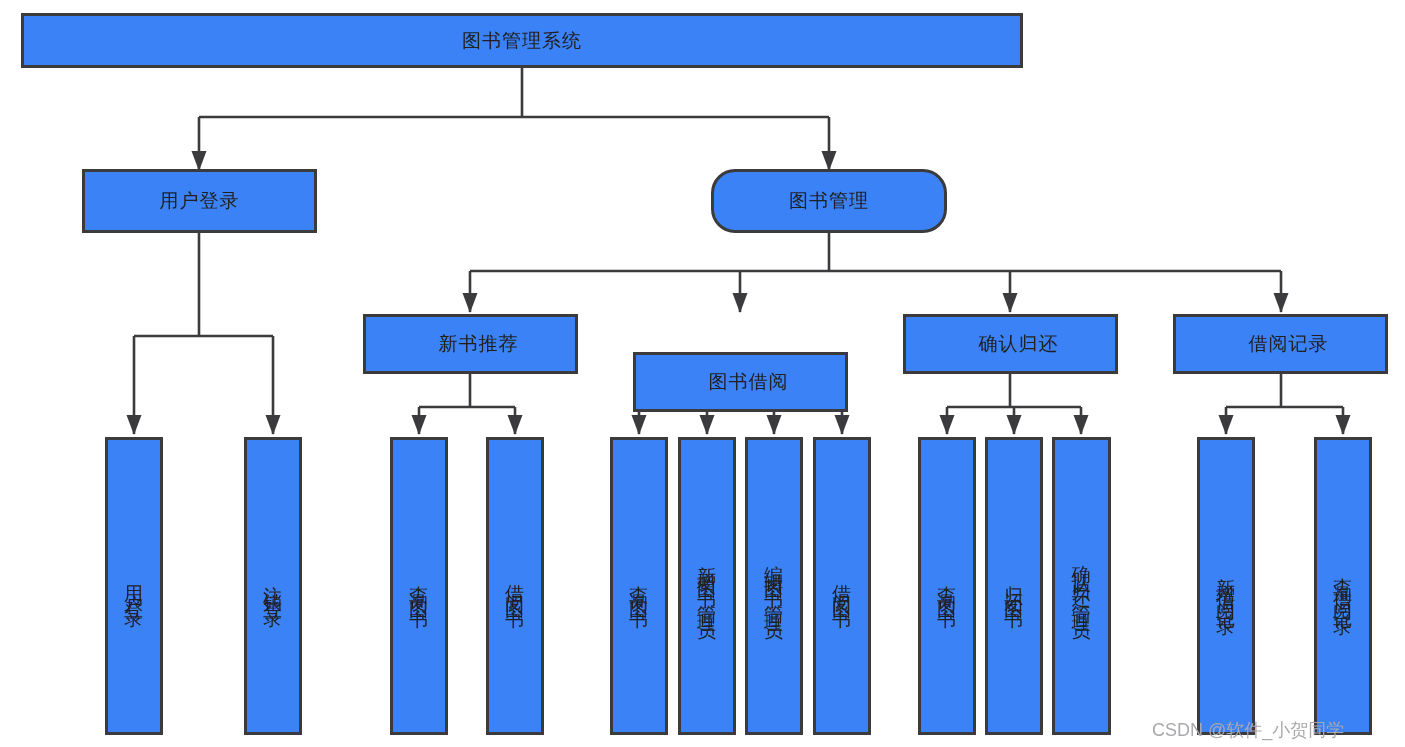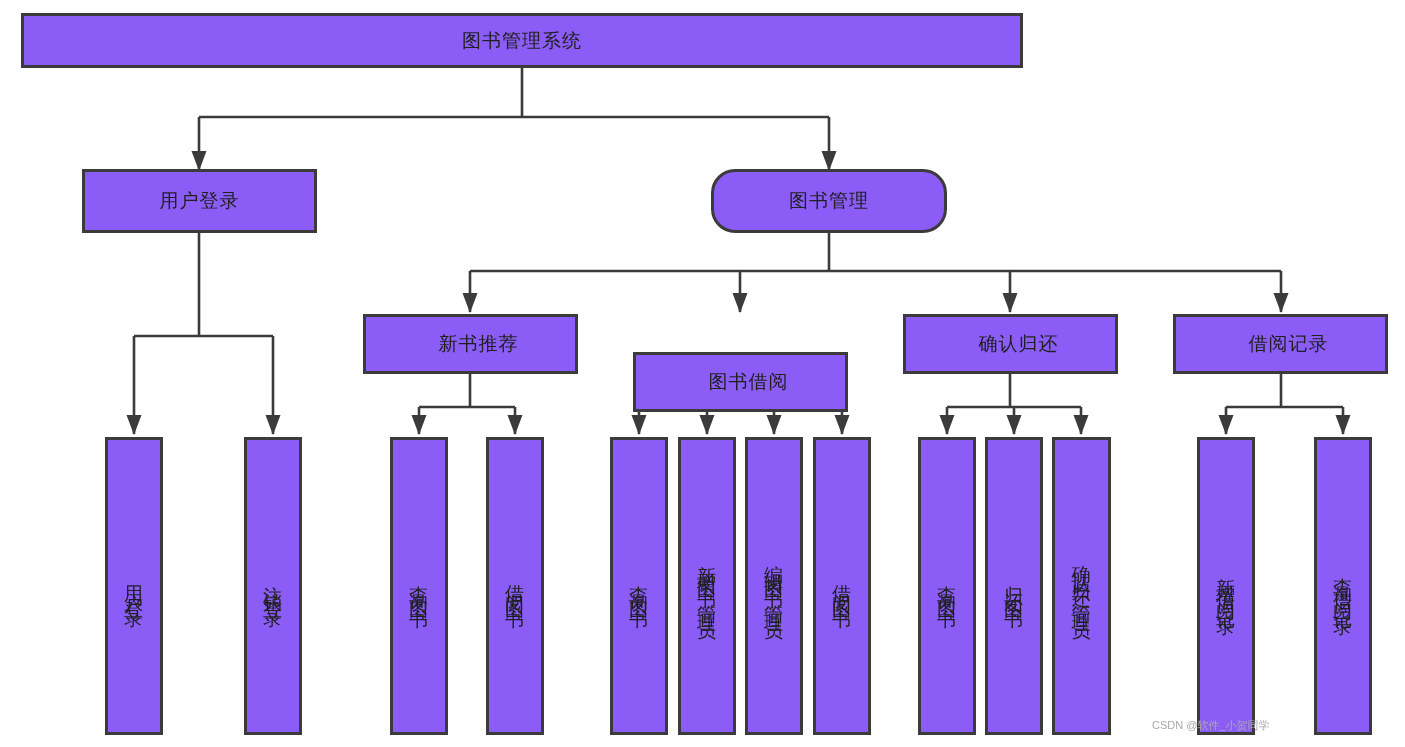--- a/index.html
+++ b/index.html
@@ -21,21 +21,21 @@
     position: absolute;
     left: 0; top: 0;
     width: 1405px;
     height: 747px;
     pointer-events: none;
   }
   .node {
     position: absolute;
     box-sizing: border-box;
     border: 3px solid #3b3b3d;
-    background: #8b5cf6;
+    background: #3b82f6;
     display: flex;
     align-items: center;
     justify-content: center;
     color: #202022;
   }
   .node-h {
     font-size: 19px;
     letter-spacing: 1px;
     white-space: nowrap;
   }
@@ -66,21 +66,21 @@
   .leaf-cur-query    { left: 918px; }
   .leaf-cur-return   { left: 985px; }
   .leaf-cur-confirm  { left: 1052px; width: 59px; }
   .leaf-record-add   { left: 1197px; }
   .leaf-record-query { left: 1314px; }
   .watermark {
     position: absolute;
     left: 1152px;
     top: 718px;
     width: 250px;
-    font-size: 11px;
+    font-size: 18px;
     color: #a9a9ad;
     white-space: nowrap;
     text-align: left;
   }
 </style>
 </head>
 <body>
 
 <div class="canvas">
 

